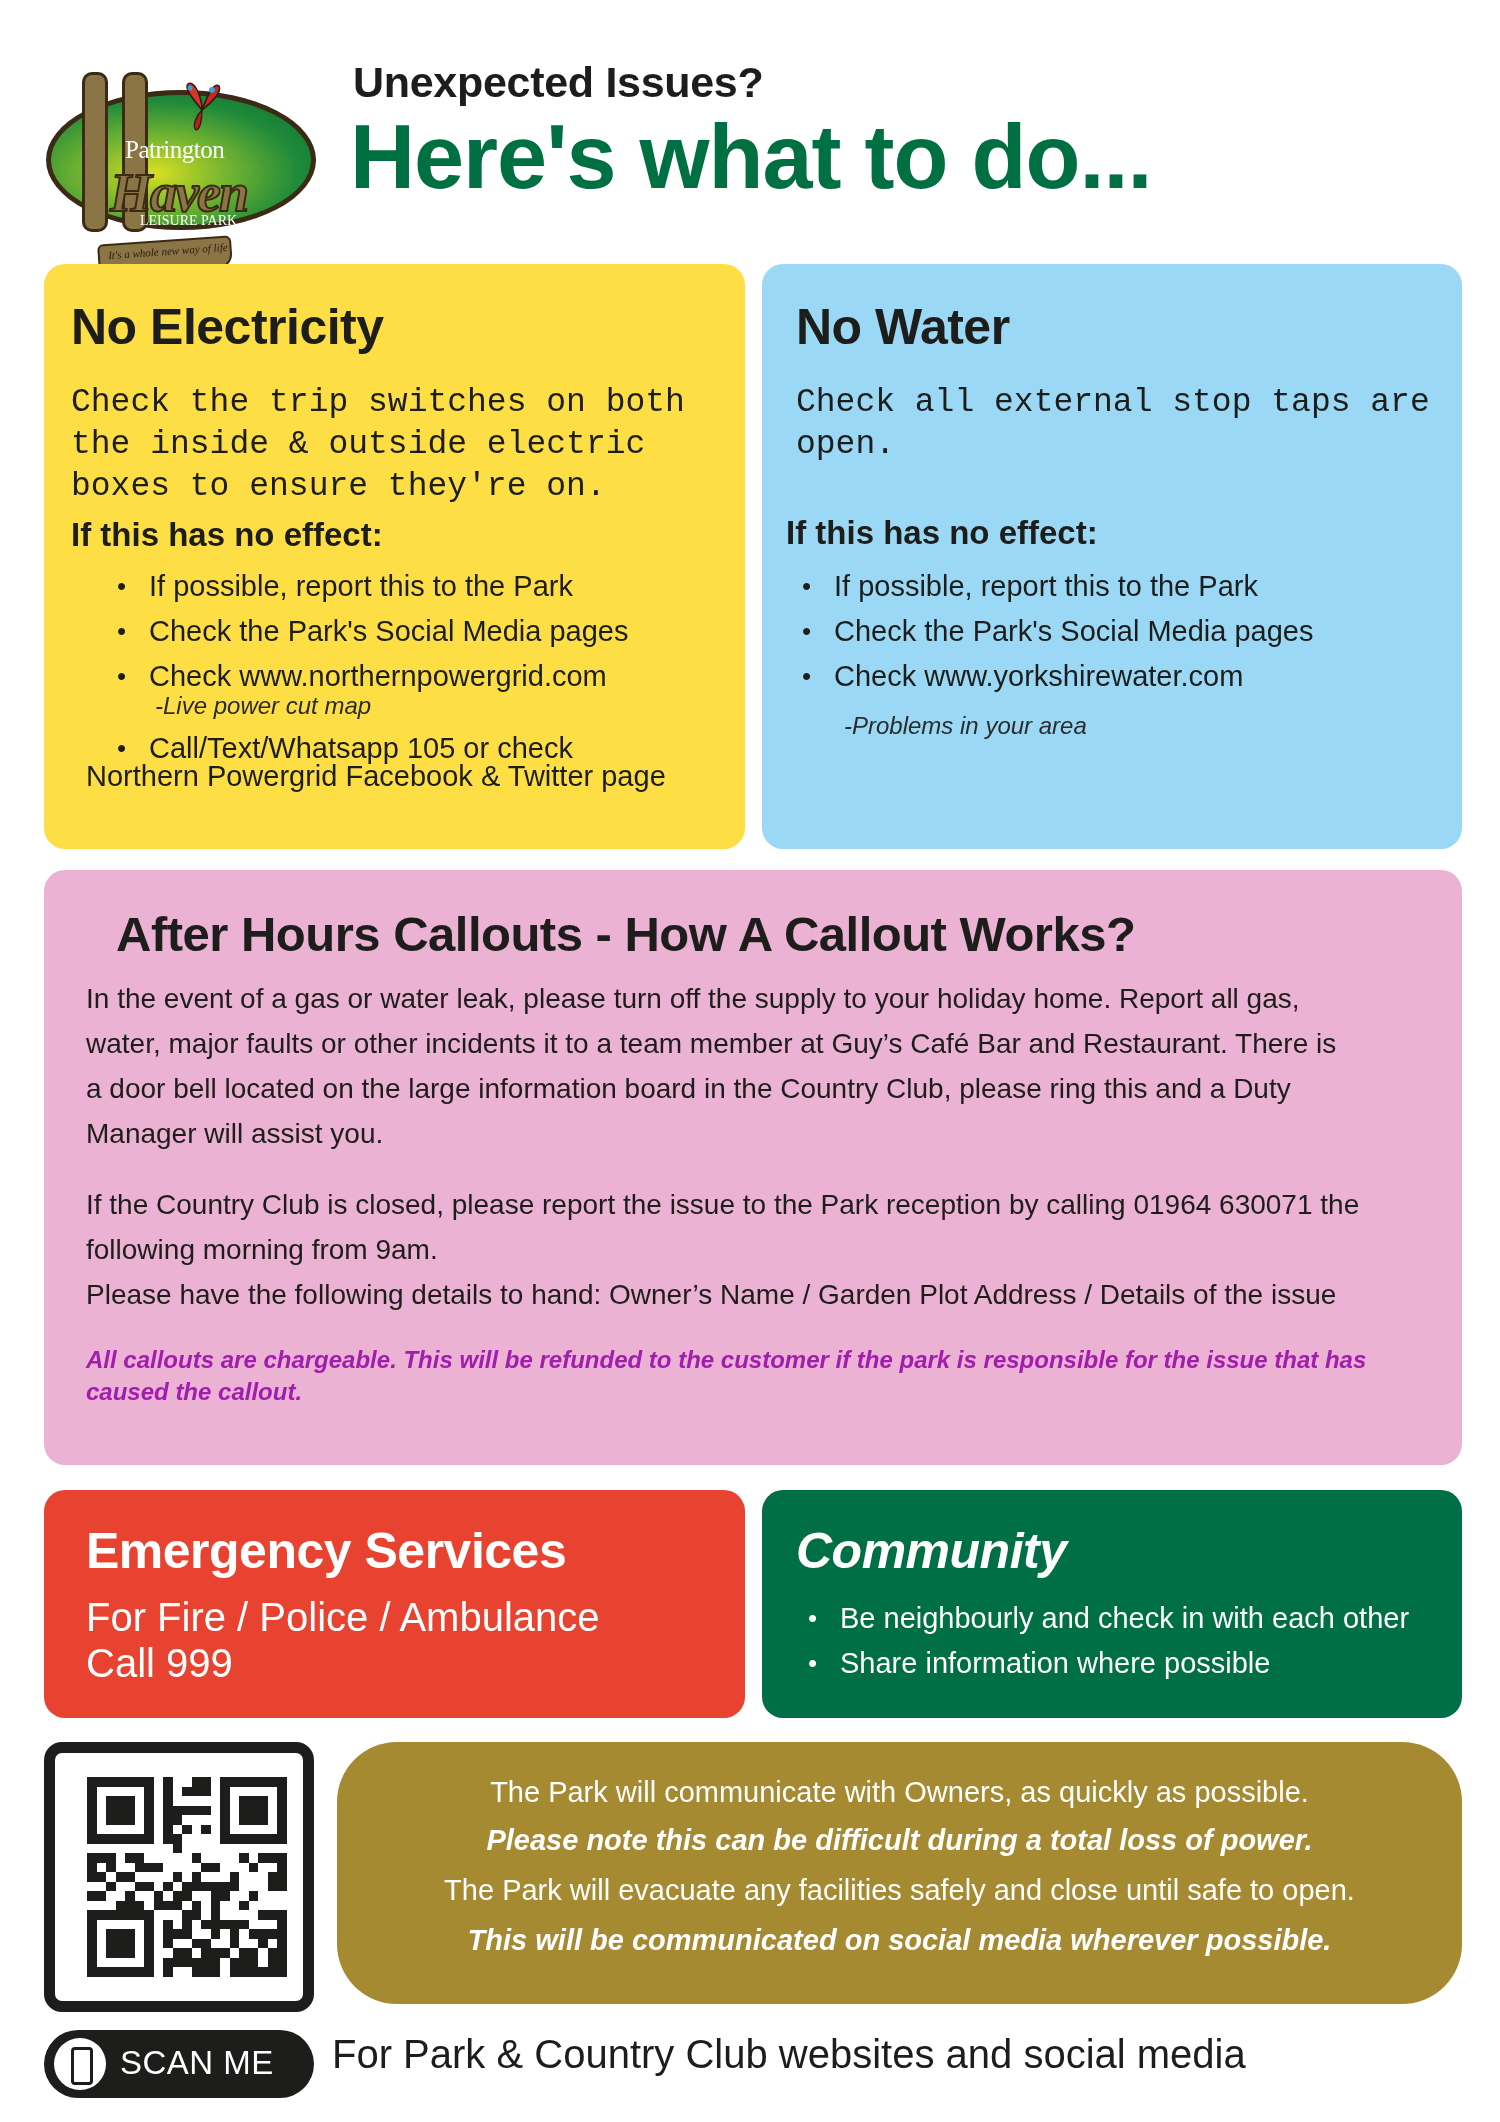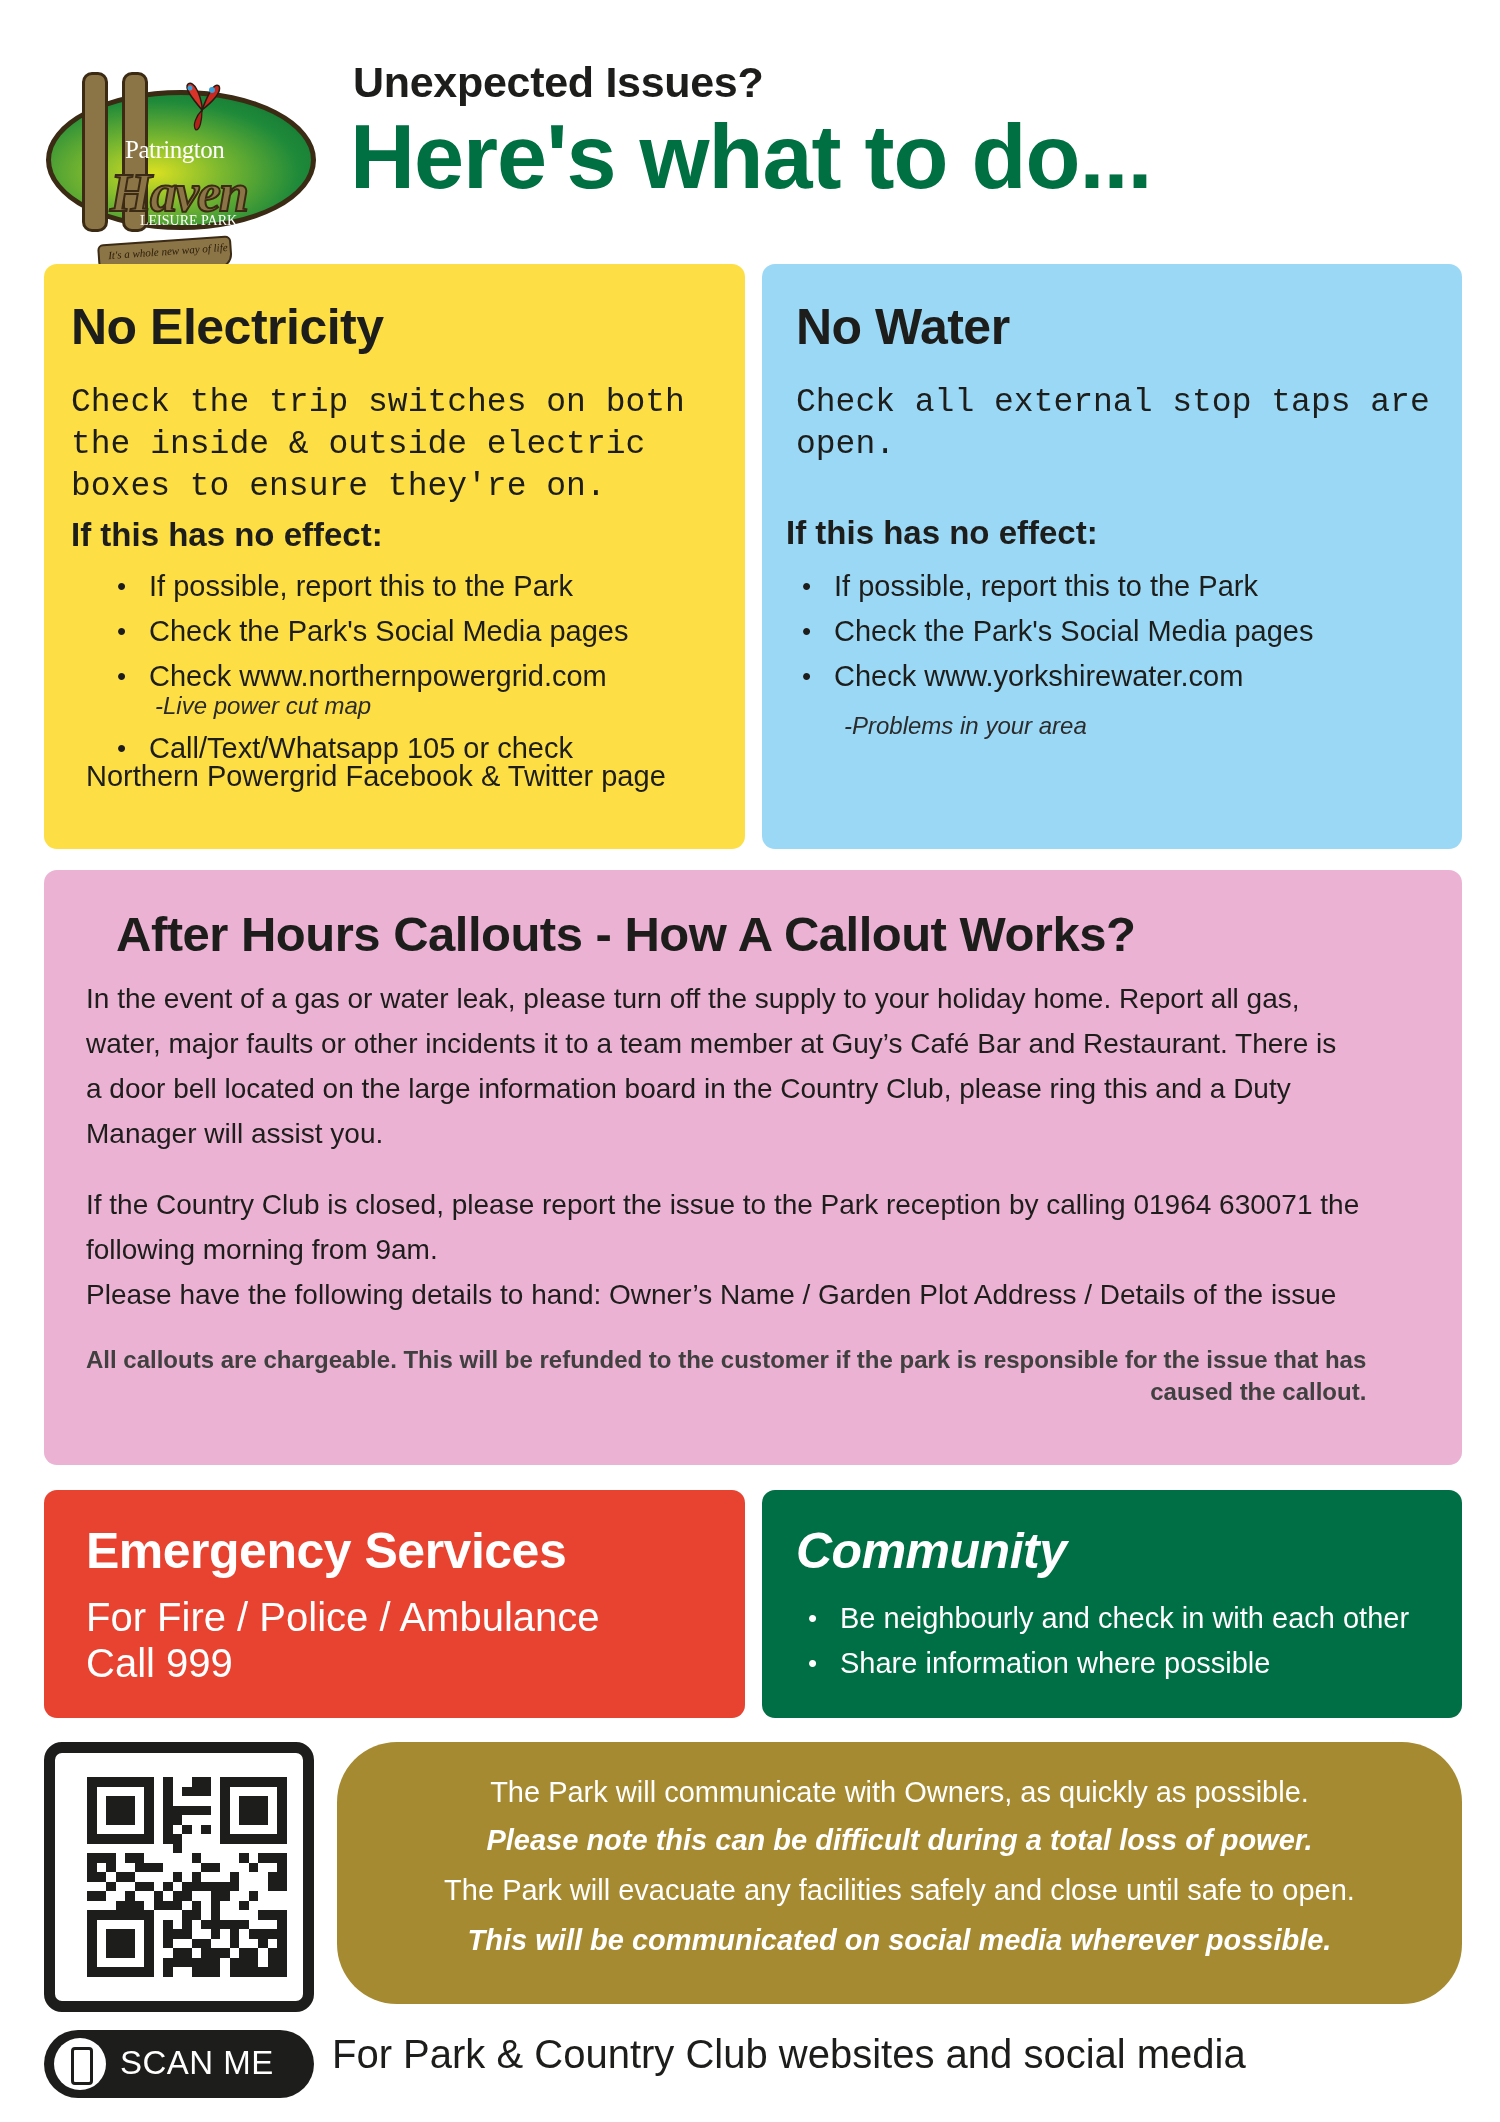--- a/index.html
+++ b/index.html
@@ -18,38 +18,38 @@
   .logo-leisure { position: absolute; left: 100px; top: 163px; font-family: "Liberation Serif", serif; color: #fff; font-size: 14px; }
   .logo-ribbon { position: absolute; left: 58px; top: 190px; width: 130px; height: 28px; background: #8b7445; border: 2px solid #3b2a14; border-radius: 6px 6px 14px 14px; transform: rotate(-4deg); }
   .logo-tagline { position: absolute; left: 68px; top: 195px; font-family: "Liberation Serif", serif; font-style: italic; font-size: 11px; color: #2a1d0b; transform: rotate(-4deg); }
   .logo-butterfly { position: absolute; left: 142px; top: 30px; width: 40px; height: 56px; }
 
   
   .sub-title { left: 353px; top: 58px; font-size: 43px; font-weight: bold; color: #1d1d1b; letter-spacing: -0.3px; }
   .main-title { left: 350px; top: 112px; font-size: 90px; font-weight: bold; color: #006f42; letter-spacing: -1px; line-height: 1; }
 
   
-  .card { position: absolute; box-sizing: border-box; border-radius: 13px; }
+  .card { position: absolute; box-sizing: border-box; border-radius: 21px; }
   .card-electric { left: 44px; top: 264px; width: 701px; height: 585px; background: #fddf45; }
   .card-water { left: 762px; top: 264px; width: 700px; height: 585px; background: #9bd8f5; }
   .card-callout { left: 44px; top: 870px; width: 1418px; height: 595px; background: #ebb2d3; }
   .card-emergency { left: 44px; top: 1490px; width: 701px; height: 228px; background: #e84330; color: #fff; padding-left: 20px; }
   .card-community { left: 762px; top: 1490px; width: 700px; height: 228px; background: #006f45; color: #fff; }
   .card-notice { left: 337px; top: 1742px; width: 1125px; height: 262px; background: #a68a32; color: #fff; border-radius: 60px; }
 
   .card h2 { margin: 0; position: absolute; font-size: 50px; font-weight: bold; letter-spacing: -0.5px; }
   .lead { position: absolute; font-size: 33px; line-height: 42px; font-family: Liberation Mono, monospace; }
   .subhead { position: absolute; font-size: 33px; font-weight: bold; }
   ul.bullets { position: absolute; margin: 0; padding: 0; list-style: none; }
   ul.bullets li { position: relative; font-size: 29px; line-height: 45px; padding-left: 38px; }
   ul.bullets li::before { content: "•"; position: absolute; left: 6px; top: 0; font-size: 26px; }
   .note { font-style: italic; font-size: 24px; color: #2b2b2b; }
 
   .callout-p { position: absolute; left: 42px; font-size: 28px; line-height: 45px; }
-  .callout-i { position: absolute; left: 42px; font-size: 24px; line-height: 32px; font-weight: bold; color: #404040; text-align: right; }
+  .callout-i { position: absolute; left: 42px; font-size: 24px; line-height: 32px; font-style: italic; font-weight: bold; color: #a21caf; }
 
   .notice-line { position: absolute; left: 0; width: 100%; text-align: center; font-size: 29px; }
   .notice-line.em { font-style: italic; font-weight: bold; }
 
   
   .qr-frame { left: 44px; top: 1742px; width: 270px; height: 270px; border: 11px solid #1d1d1b; border-radius: 18px; box-sizing: border-box; background: #fff; }
   .qr-svg { position: absolute; left: 32px; top: 24px; width: 200px; height: 200px; }
   .scan-pill { left: 44px; top: 2030px; width: 270px; height: 68px; background: #1d1d1b; border-radius: 34px; color: #fff; }
   .scan-phone { position: absolute; left: 10px; top: 8px; width: 52px; height: 52px; border-radius: 50%; background: #fff; }
   .scan-phone i { position: absolute; left: 17px; top: 9px; width: 16px; height: 32px; border: 3px solid #1d1d1b; border-radius: 4px; }

